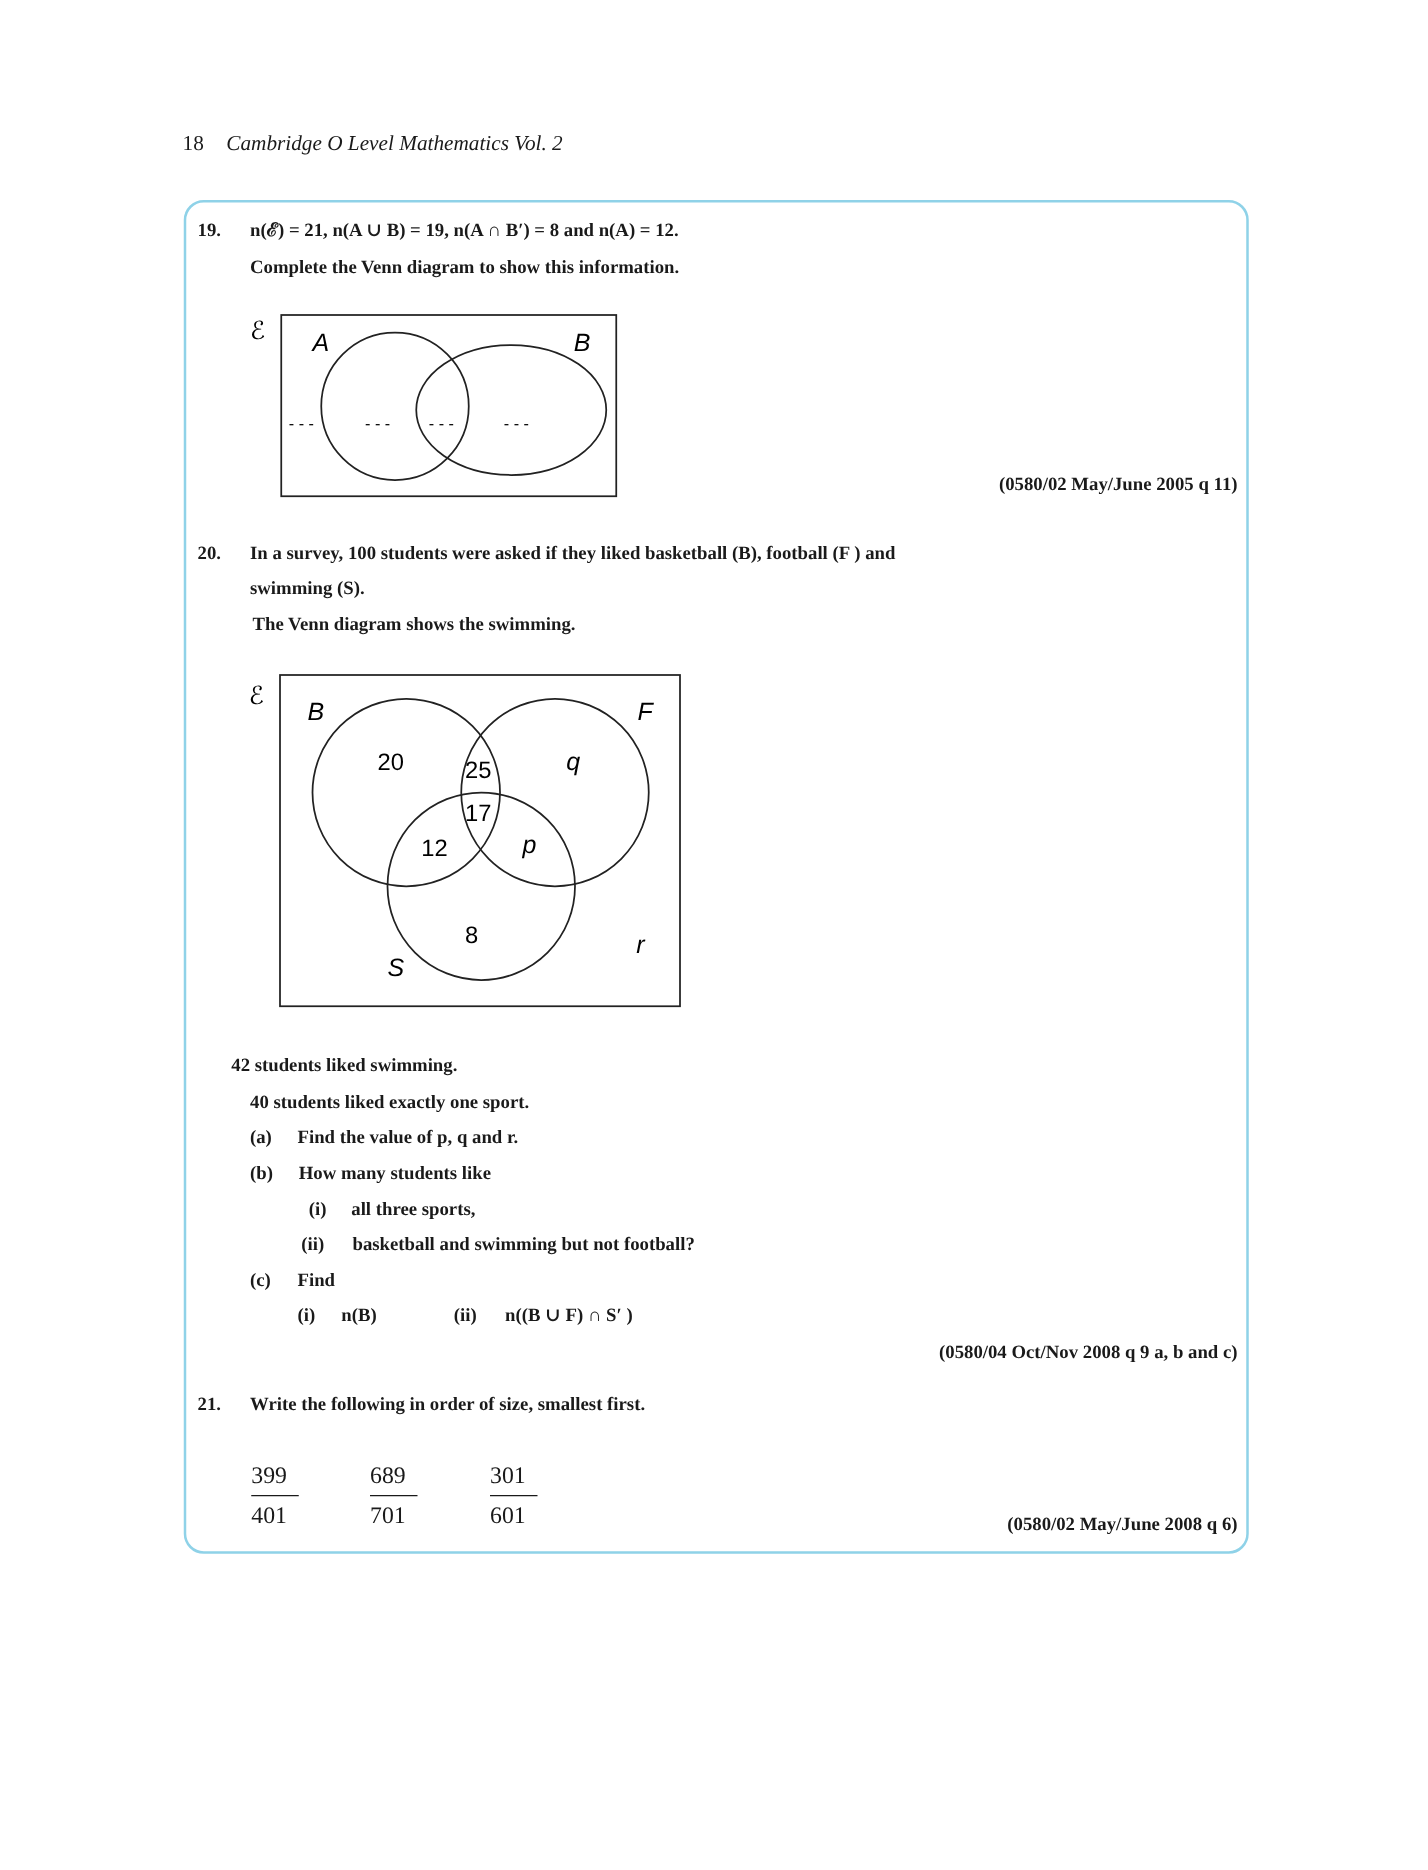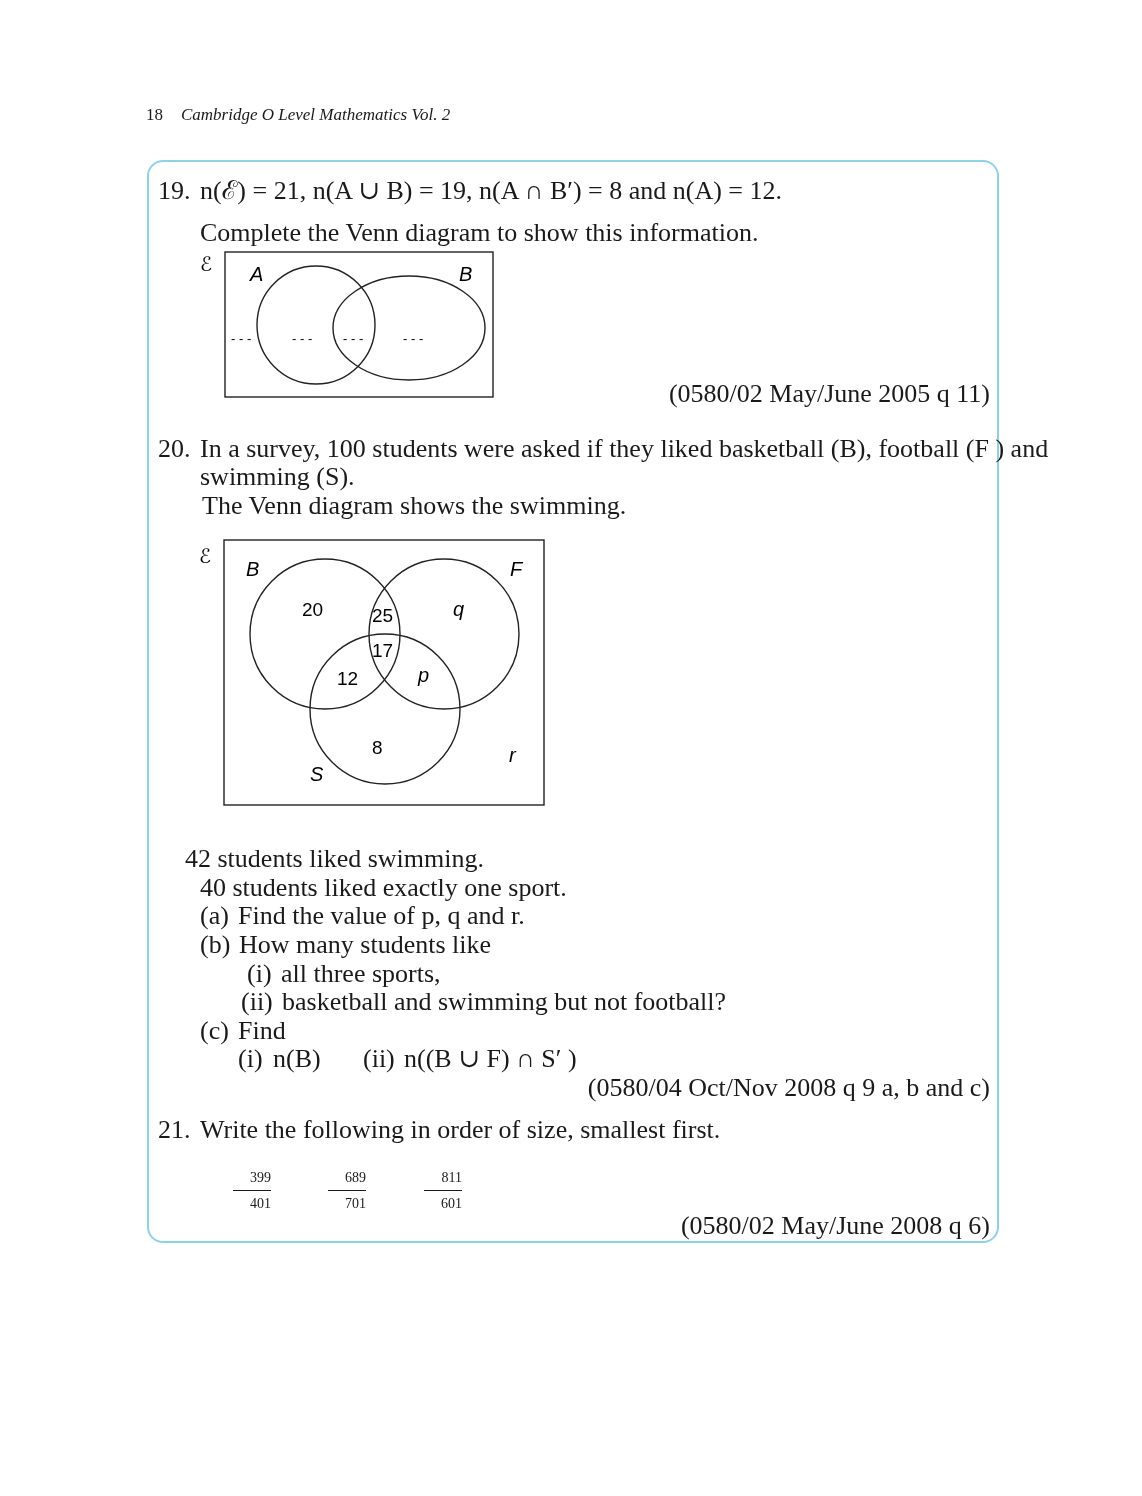--- a/index.html
+++ b/index.html
@@ -3,39 +3,39 @@
 <meta charset="utf-8">
 <style>
   html, body { margin: 0; padding: 0; background: #ffffff; }
   body { width: 1142px; height: 1496px; position: relative; overflow: hidden;
          font-family: "Liberation Serif", "DejaVu Serif", serif; color: #1a1a1a; }
   .running-head { position: absolute; left: 146px; top: 105px; font-size: 17px; }
   .running-head .pg { margin-right: 18px; }
   .running-head .title { font-style: italic; }
   .box { position: absolute; left: 147px; top: 160px; width: 852px; height: 1083px;
          border: 2px solid #8fd2e8; border-radius: 16px; box-sizing: border-box; }
-  .t { position: absolute; font-size: 26px; white-space: nowrap; line-height: 1; }
+  .t { position: absolute; font-size: 15px; white-space: nowrap; line-height: 1; font-weight: bold; }
   svg text { font-family: "Liberation Sans", "DejaVu Sans", sans-serif; }
-  .frac { position: absolute; text-align: right; font-size: 14px; width: 38px; margin-left: 32px; }
+  .frac { position: absolute; text-align: left; font-size: 19px; width: 38px; }
   .frac .num { display: block; padding-bottom: 4px; border-bottom: 1.5px solid #1a1a1a; }
   .frac .den { display: block; padding-top: 5px; }
 </style>
 </head>
 <body>
 
 <div class="running-head">
   <span class="pg">18</span><span class="title">Cambridge O Level Mathematics Vol. 2</span>
 </div>
 
 <div class="box"></div>
 
 <div>
   <span class="t" style="left:158px;top:178px;">19.</span>
   <span class="t" style="left:200px;top:178px;">n(ℰ) = 21, n(A ∪ B) = 19, n(A ∩ B′) = 8 and n(A) = 12.</span>
-  <span class="t" style="left:200px;top:220px;">Complete the Venn diagram to show this information.</span>
+  <span class="t" style="left:200px;top:207px;">Complete the Venn diagram to show this information.</span>
 
   <svg style="position:absolute;left:195px;top:245px;" width="305" height="160" viewBox="0 0 305 160">
     <rect x="30" y="7" width="268" height="145" fill="none" stroke="#222" stroke-width="1.4"></rect>
     <circle cx="121" cy="80" r="59" fill="none" stroke="#222" stroke-width="1.4"></circle>
     <ellipse cx="214" cy="83" rx="76" ry="52" fill="none" stroke="#222" stroke-width="1.4"></ellipse>
     <text x="5" y="26" font-size="20" font-style="italic">ℰ</text>
     <text x="55" y="36" font-size="20" font-style="italic">A</text>
     <text x="264" y="36" font-size="20" font-style="italic">B</text>
     <text x="36" y="98" font-size="13">- - -</text>
     <text x="97" y="98" font-size="13">- - -</text>
@@ -100,18 +100,18 @@
 
   <div class="frac" style="left:201px;top:1170px;">
     <span class="num">399</span>
     <span class="den">401</span>
   </div>
   <div class="frac" style="left:296px;top:1170px;">
     <span class="num">689</span>
     <span class="den">701</span>
   </div>
   <div class="frac" style="left:392px;top:1170px;">
-    <span class="num">811</span>
+    <span class="num">301</span>
     <span class="den">601</span>
   </div>
 
   <span class="t" style="right:152px;top:1213px;">(0580/02 May/June 2008 q 6)</span>
 </div>
 
 </body></html>

